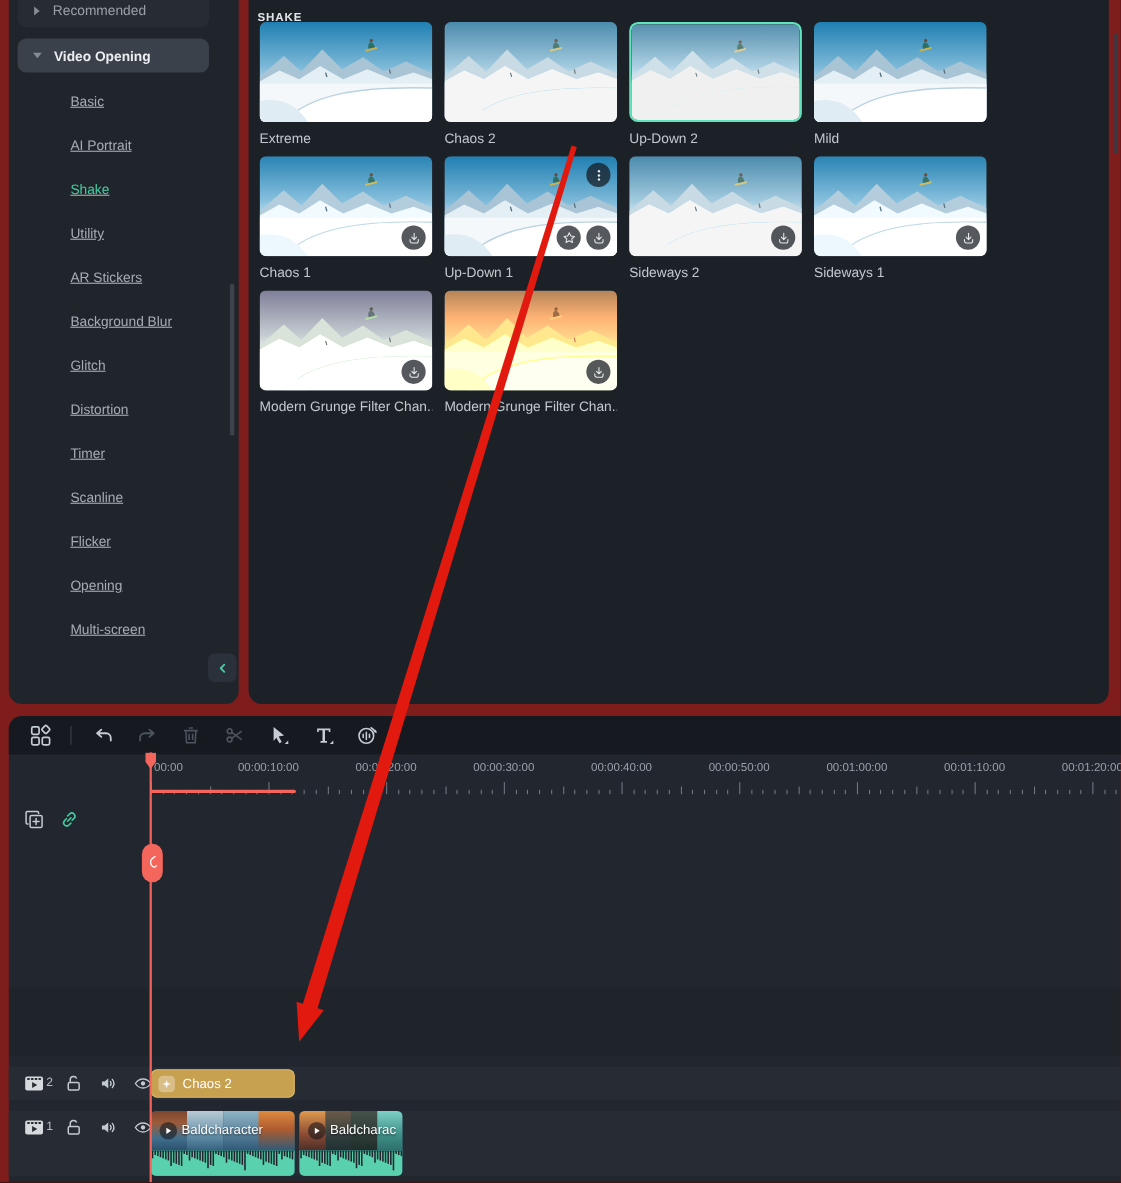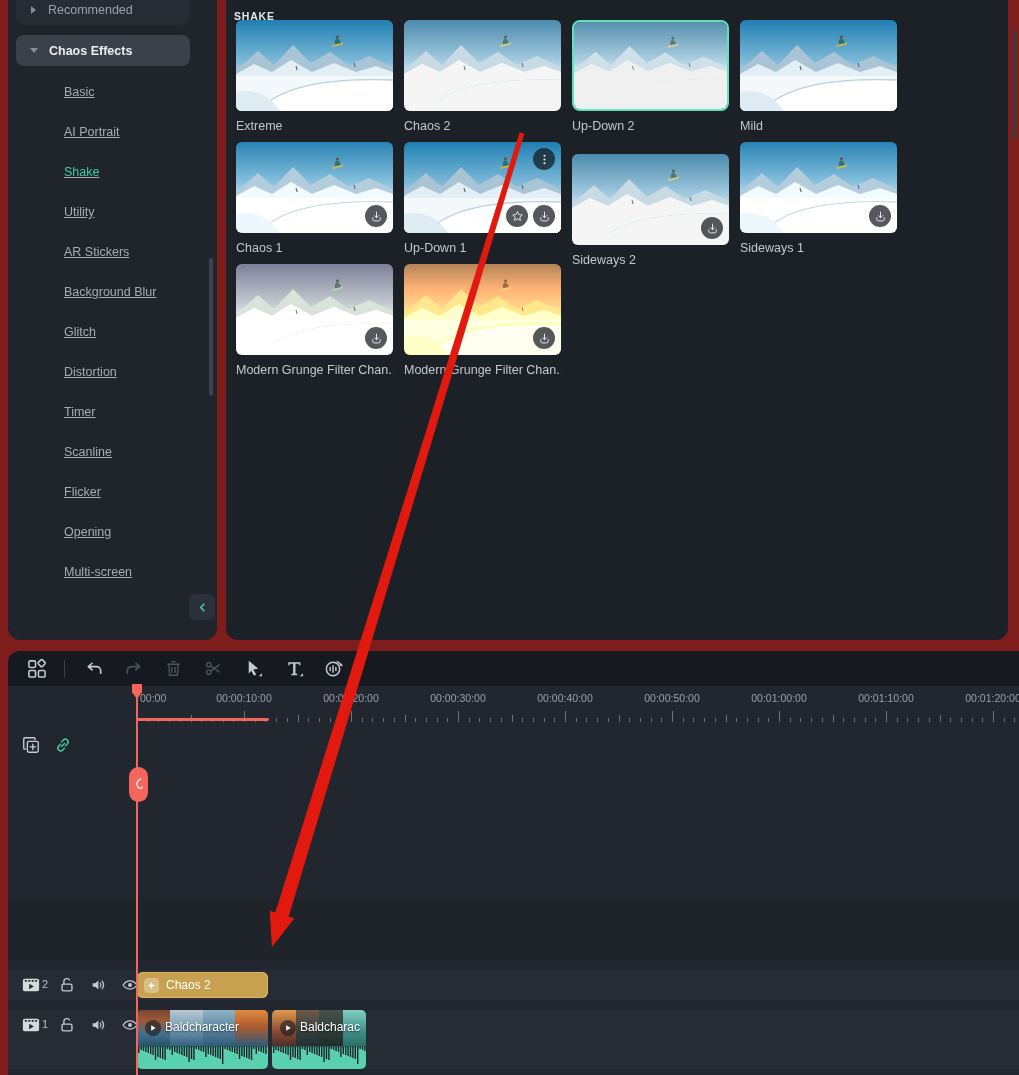--- a/index.html
+++ b/index.html
@@ -102,21 +102,21 @@
 
 <div id="stage">
 
   <div id="sidebar" class="abs">
     <div id="grp-recommended" class="group-row">
       <span class="tri-r"></span>
       <span>Recommended</span>
     </div>
     <div id="grp-effects" class="group-row">
       <span class="tri-d"></span>
-      <span>Chaos Effects</span>
+      <span>Video Opening</span>
     </div>
     <div id="sidebar-items">
         <div class="sb-item">
           <span>Basic</span>
         </div>
         <div class="sb-item">
           <span>AI Portrait</span>
         </div>
         <div class="sb-item active">
           <span>Shake</span>
@@ -348,21 +348,21 @@
               <svg viewBox="0 0 22 22">
                 <g fill="none" stroke="#e8eaee" stroke-width="1.4" stroke-linecap="round" stroke-linejoin="round">
                   <path d="M11 4.5v8M7.8 9.7l3.2 3.2 3.2-3.2"></path>
                   <path d="M5.5 12.8v2a2.7 2.7 0 0 0 2.7 2.7h5.6a2.7 2.7 0 0 0 2.7-2.7v-2"></path>
                 </g>
               </svg>
             </div>
           </div>
           <div class="card-label">Up-Down 1</div>
         </div>
-        <div class="card" style="left: 346px; top: 142px; margin-top: 12px;">
+        <div class="card" style="left: 346px; top: 142px;">
           <div class="thumb v-washed">
             <svg class="scene" viewBox="0 0 157 91" preserveAspectRatio="none">
   <defs>
                 <linearGradient id="sky6" x1="0" y1="0" x2="0" y2="1">
     <stop offset="0" stop-color="#1f7fb2"></stop>
                   <stop offset=".45" stop-color="#7db9d8"></stop>
                   <stop offset=".72" stop-color="#dcebf3"></stop>
   </linearGradient>
               </defs>
   <rect width="157" height="91" fill="url(#sky6)"></rect>

